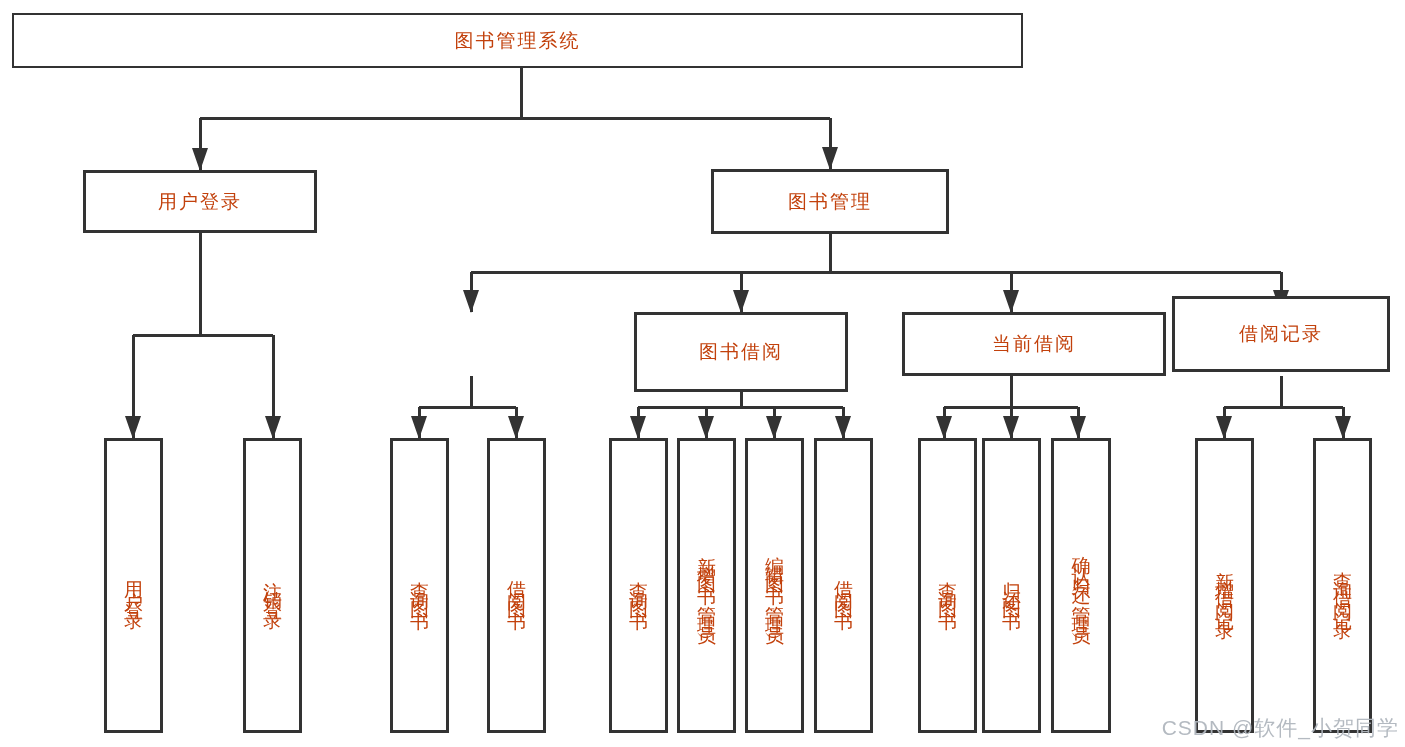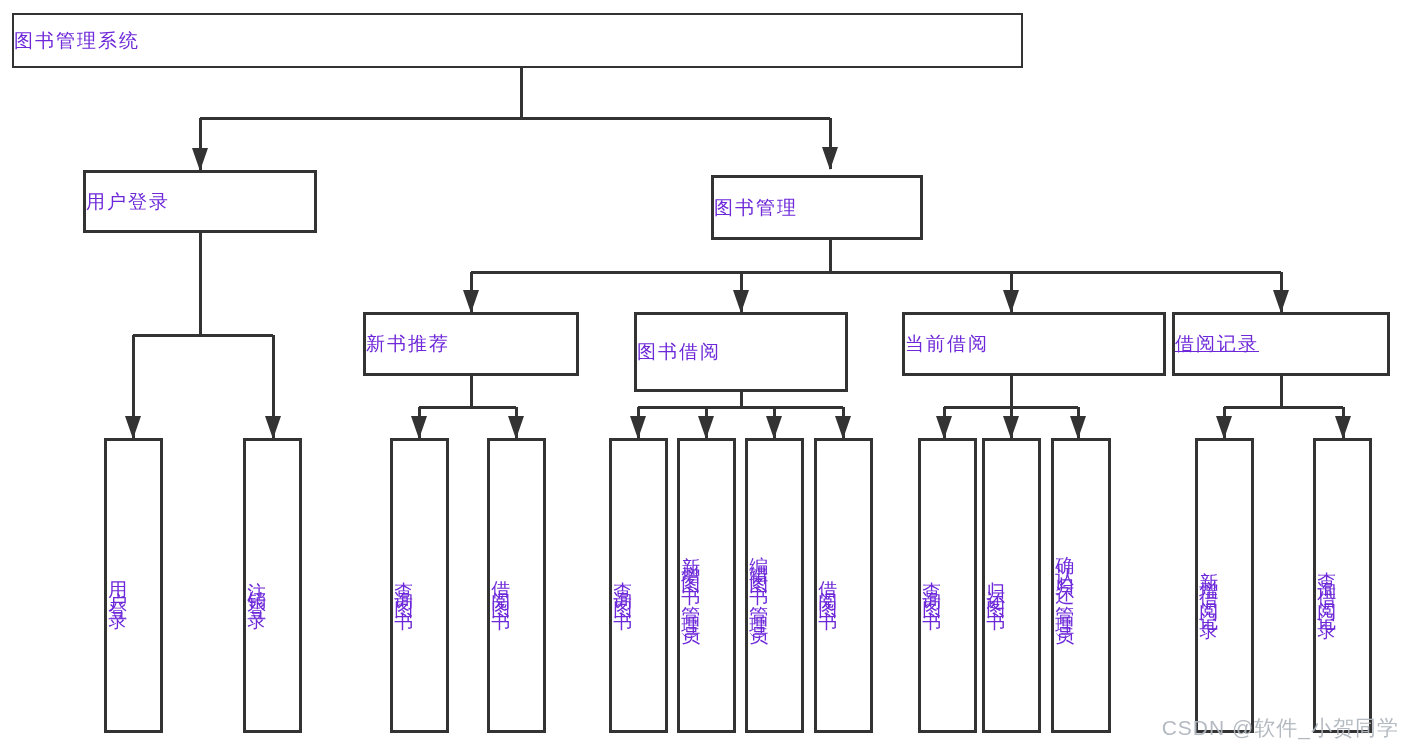--- a/index.html
+++ b/index.html
@@ -17,21 +17,22 @@
     width: 1405px; height: 747px;
     z-index: 0;
   }
   .box {
     position: absolute;
     background: #ffffff;
     border: 3px solid #333333;
     box-sizing: border-box;
     display: flex;
     align-items: center;
-    color: #6d28d9;
+    justify-content: center;
+    color: #c2410c;
     font-size: 19px;
     letter-spacing: 2px;
     z-index: 1;
   }
   .box.root { border-width: 2px; }
   .box.leaf { top: 438px; width: 59px; height: 295px; }
   .vtext {
     writing-mode: vertical-rl;
     letter-spacing: 10px;
     line-height: 1.15;
@@ -91,34 +92,31 @@
       M1335,416 L1343,439 L1351,416 Z"></path>
   </svg>
 
   <div class="box root" style="left:12px; top:13px; width:1011px; height:55px;">
     <span>图书管理系统</span>
   </div>
 
   <div class="box" style="left:83px; top:170px; width:234px; height:63px;">
     <span>用户登录</span>
   </div>
-  <div class="box" style="left:711px; top:175px; width:212px; height:65px;">
+  <div class="box" style="left:711px; top:169px; width:238px; height:65px;">
     <span>图书管理</span>
   </div>
 
-  <div class="box" style="left:363px; top:312px; width:216px; height:64px;">
-    <span>新书推荐</span>
-  </div>
   <div class="box" style="left:634px; top:312px; width:214px; height:80px;">
     <span>图书借阅</span>
   </div>
   <div class="box" style="left:902px; top:312px; width:264px; height:64px;">
     <span>当前借阅</span>
   </div>
-  <div class="box" style="left:1172px; top:312px; width:218px; height:64px;text-decoration:underline;">
+  <div class="box" style="left:1172px; top:296px; width:218px; height:76px;">
     <span>借阅记录</span>
   </div>
 
   <div class="box leaf" style="left:104px;">
     <span class="vtext">用户登录</span>
   </div>
   <div class="box leaf" style="left:243px;">
     <span class="vtext">注销登录</span>
   </div>
 

